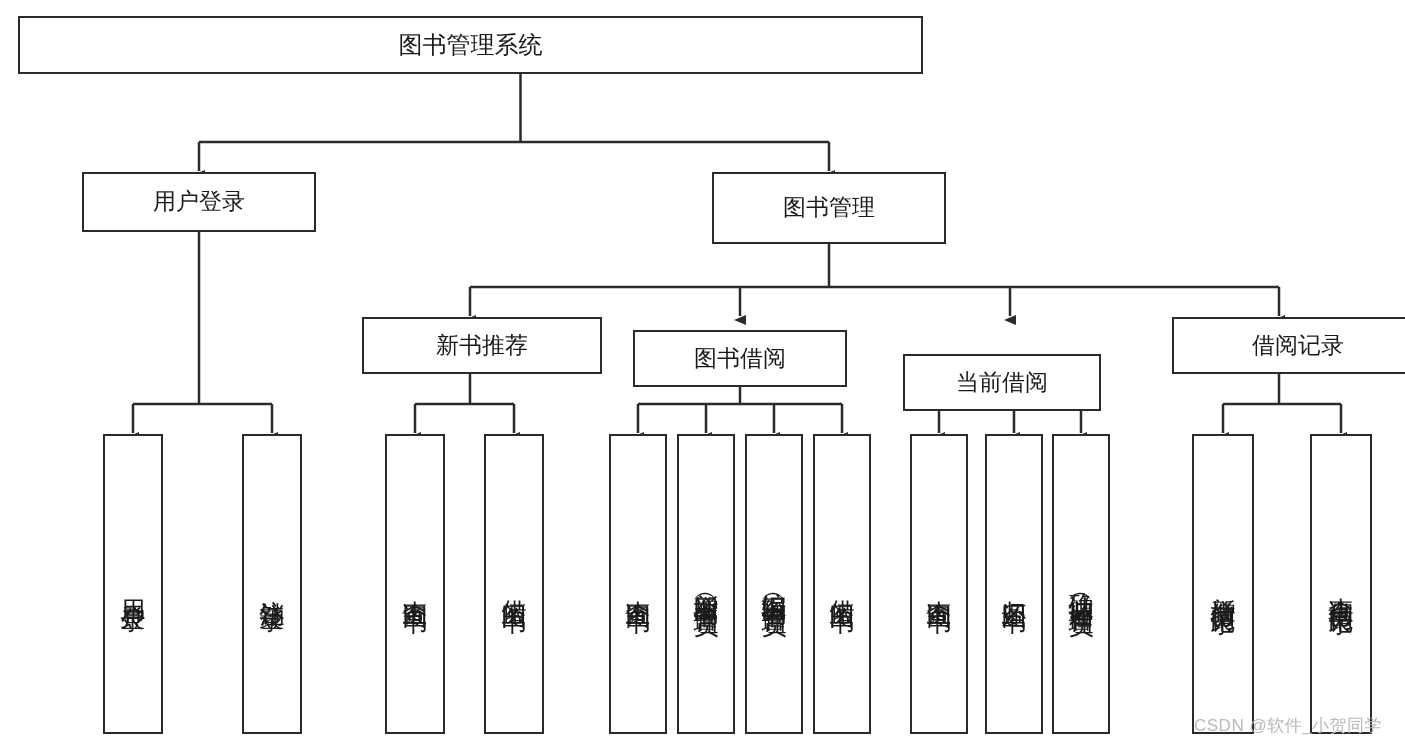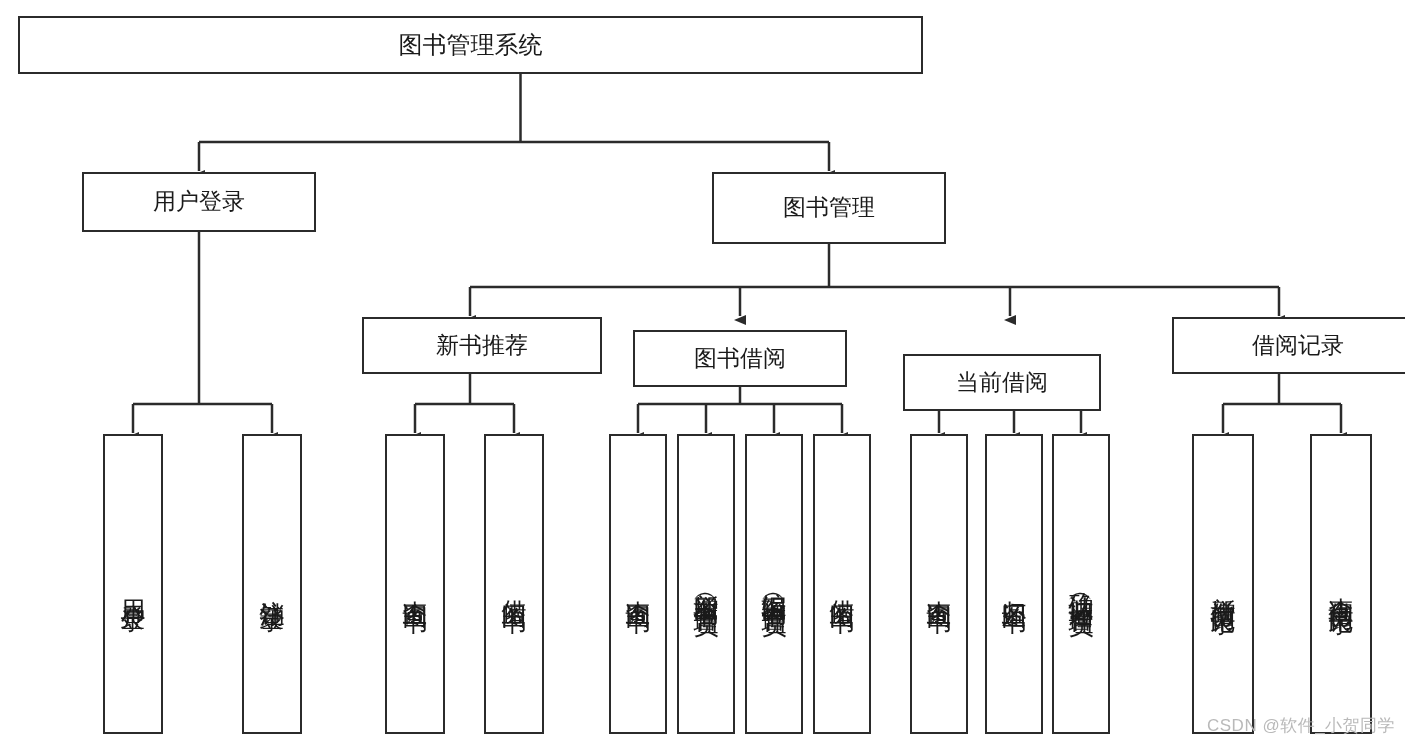--- a/index.html
+++ b/index.html
@@ -177,14 +177,14 @@
         <span class="label">确认归还（管理员）</span>
       </div>
       <div class="node leaf center" style="left: 1192px; top: 434px; width: 62px; height: 300px;">
         <span class="label">新增借阅记录</span>
       </div>
       <div class="node leaf center" style="left: 1310px; top: 434px; width: 62px; height: 300px;">
         <span class="label">查询借阅记录</span>
       </div>
     </div>
 
-  <div class="watermark" style="left:1194px; top:714px;padding-left:13px;">CSDN @软件_小贺同学</div>
+  <div class="watermark" style="left:1194px; top:714px;">CSDN @软件_小贺同学</div>
 </div>
 
 </body></html>

